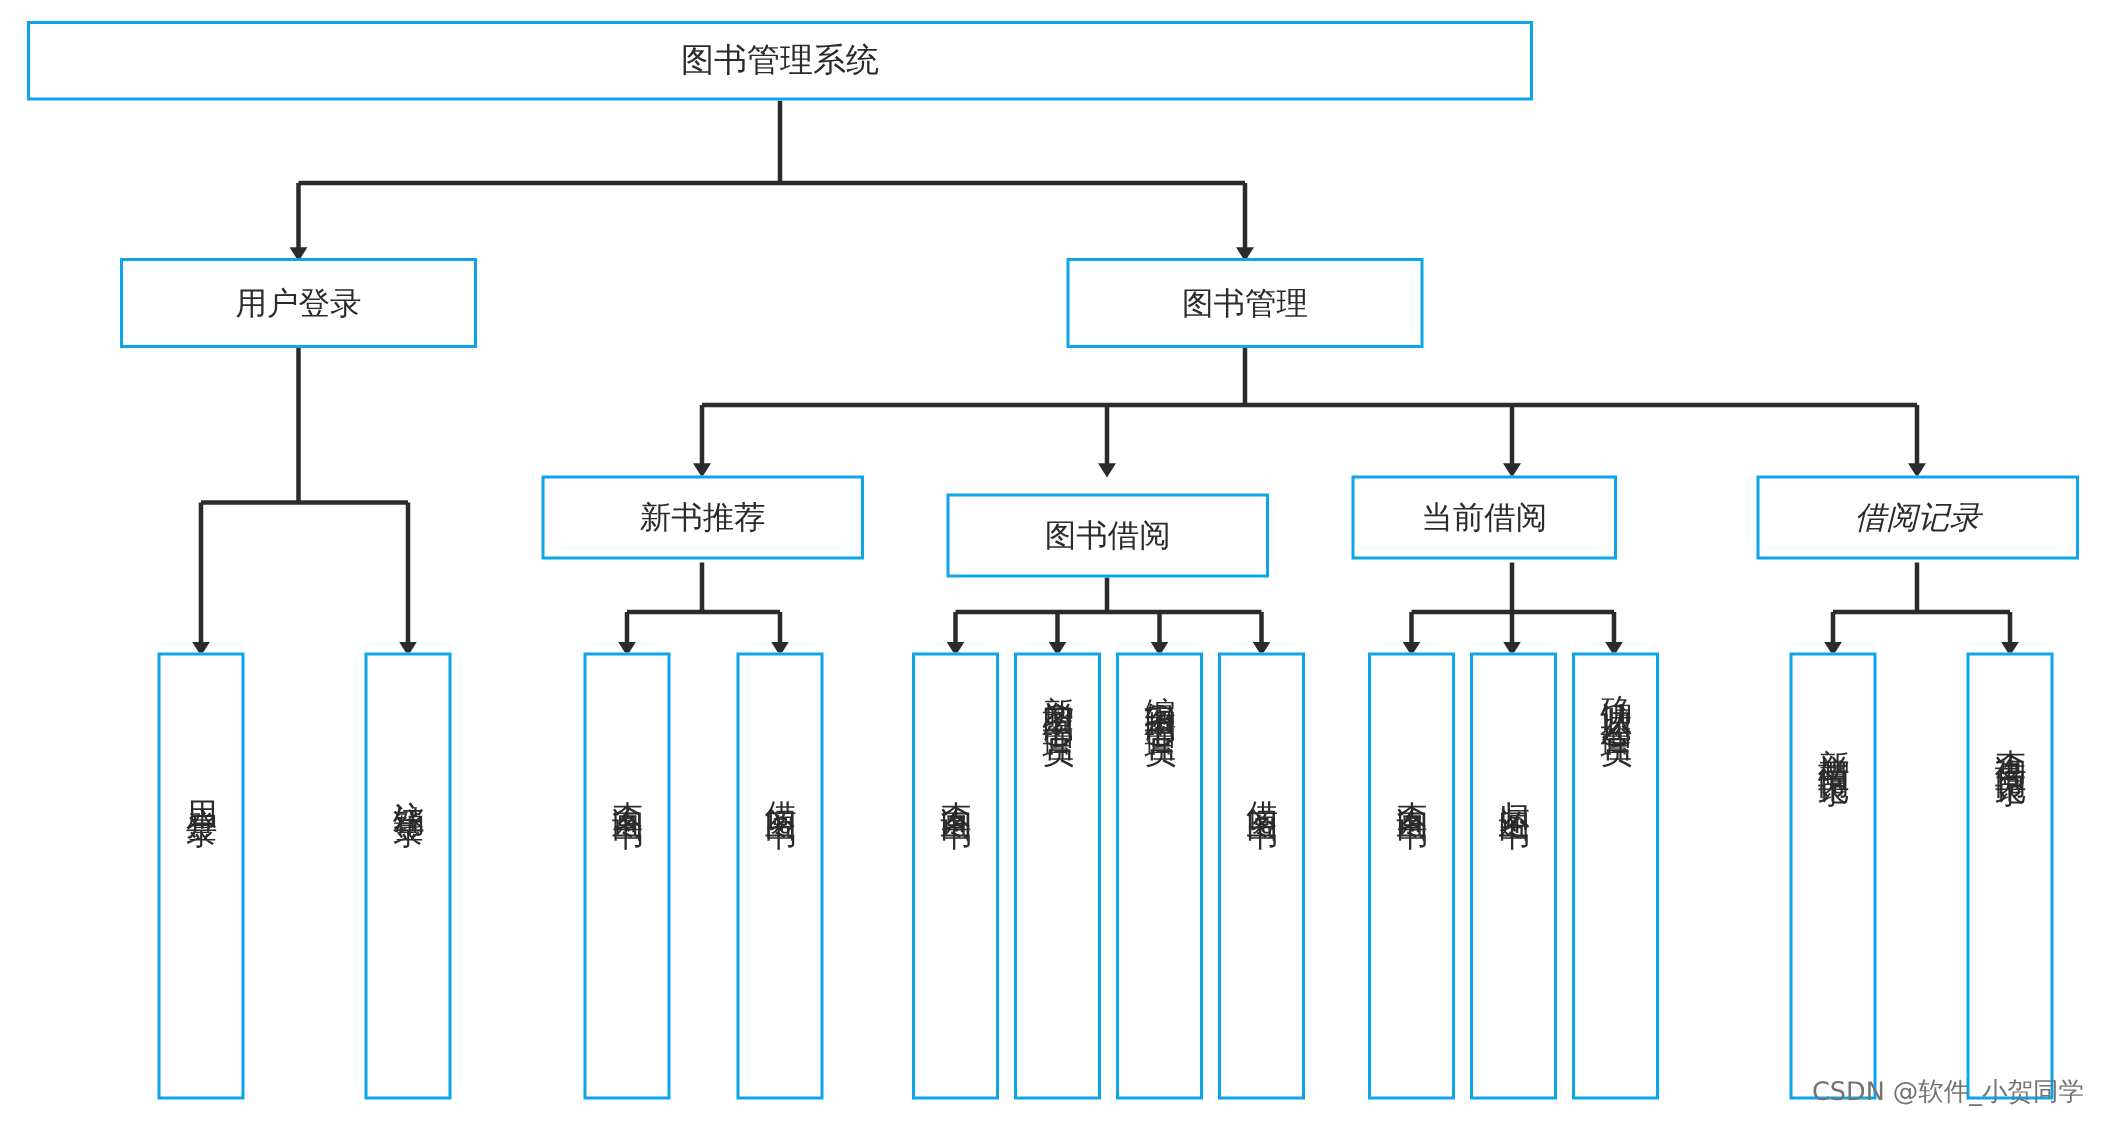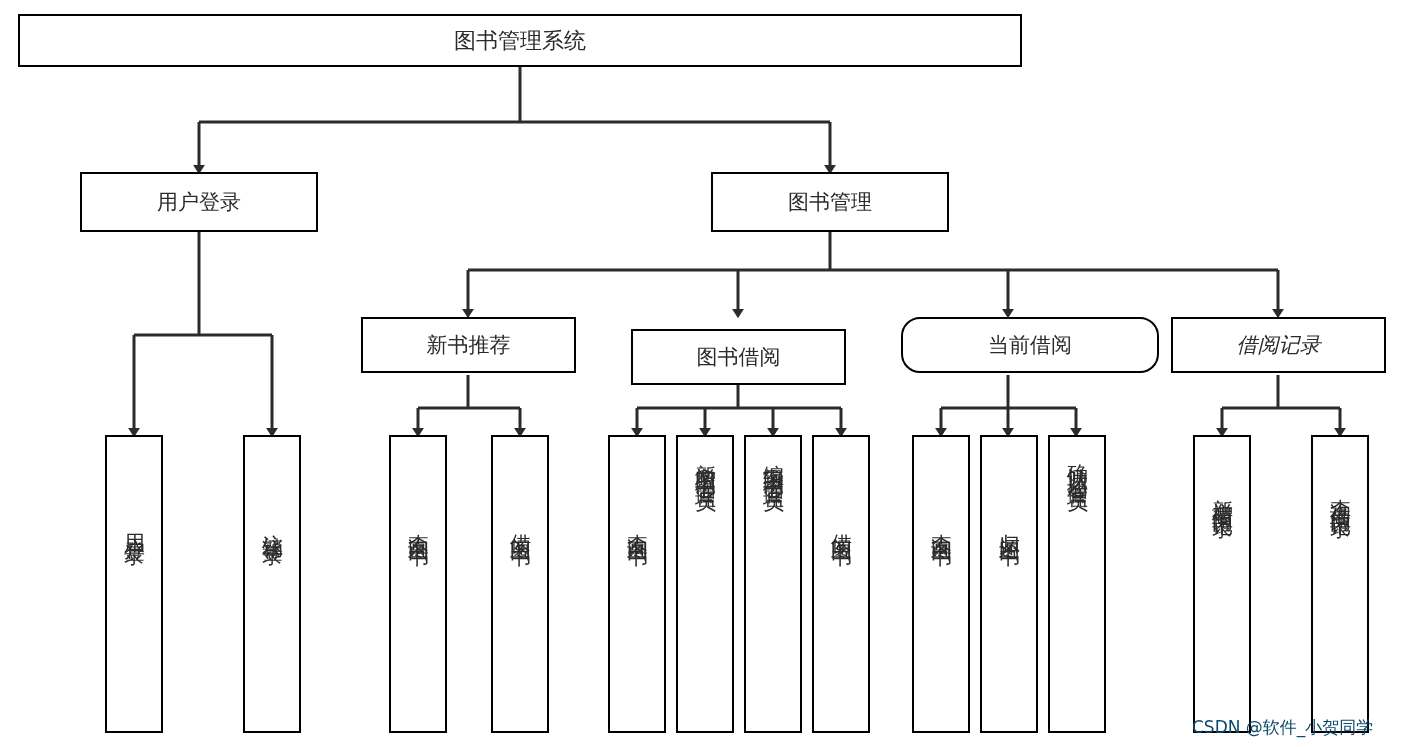--- a/index.html
+++ b/index.html
@@ -16,21 +16,21 @@
     width: 1405px;
     height: 747px;
     background: #ffffff;
     overflow: hidden;
   }
 
   
   .node {
     position: absolute;
     box-sizing: border-box;
-    border: 2px solid #000000;
+    border: 2px solid #0ea5e9;
     background: #ffffff;
     color: #2b2b2b;
     display: flex;
     align-items: center;
     justify-content: center;
     z-index: 3;
   }
   .node .label {
     display: block;
     text-align: center;
@@ -69,24 +69,25 @@
     width: 1405px;
     height: 747px;
     z-index: 1;
     pointer-events: none;
   }
 
   
   .watermark {
     position: absolute;
     z-index: 5;
-    color: #0c4a6e;
+    color: #737373;
     font-size: 17px;
     white-space: nowrap;
     font-family: "DejaVu Sans", "Liberation Sans", sans-serif;
+    margin-left: 16px;
   }
 </style>
 </head>
 <body>
 
 <div id="canvas">
 
   <svg id="wires" viewBox="0 0 1405 747" width="1405" height="747" aria-hidden="true">
     <defs>
       <marker id="arw" markerWidth="10" markerHeight="12" refX="1.2" refY="6" orient="auto" markerUnits="userSpaceOnUse">
@@ -151,21 +152,21 @@
   <div class="node horiz" style="left:711px; top:172px; width:238px; height:60px;">
     <span class="label">图书管理</span>
   </div>
 
   <div class="node horiz" style="left:361px; top:317px; width:215px; height:56px;">
     <span class="label">新书推荐</span>
   </div>
   <div class="node horiz" style="left:631px; top:329px; width:215px; height:56px;">
     <span class="label">图书借阅</span>
   </div>
-  <div class="node horiz" style="left:901px; top:317px; width:258px; height:56px;border-radius:19px;">
+  <div class="node horiz" style="left:901px; top:317px; width:177px; height:56px;">
     <span class="label">当前借阅</span>
   </div>
   <div class="node horiz" style="left:1171px; top:317px; width:215px; height:56px;font-style:italic;">
     <span class="label">借阅记录</span>
   </div>
 
   <div class="node vert" style="left:105px; top:435px; width:58px; height:298px; padding-top:80px;">
     <span class="label">用户登录</span>
   </div>
   <div class="node vert" style="left:243px; top:435px; width:58px; height:298px; padding-top:80px;">

